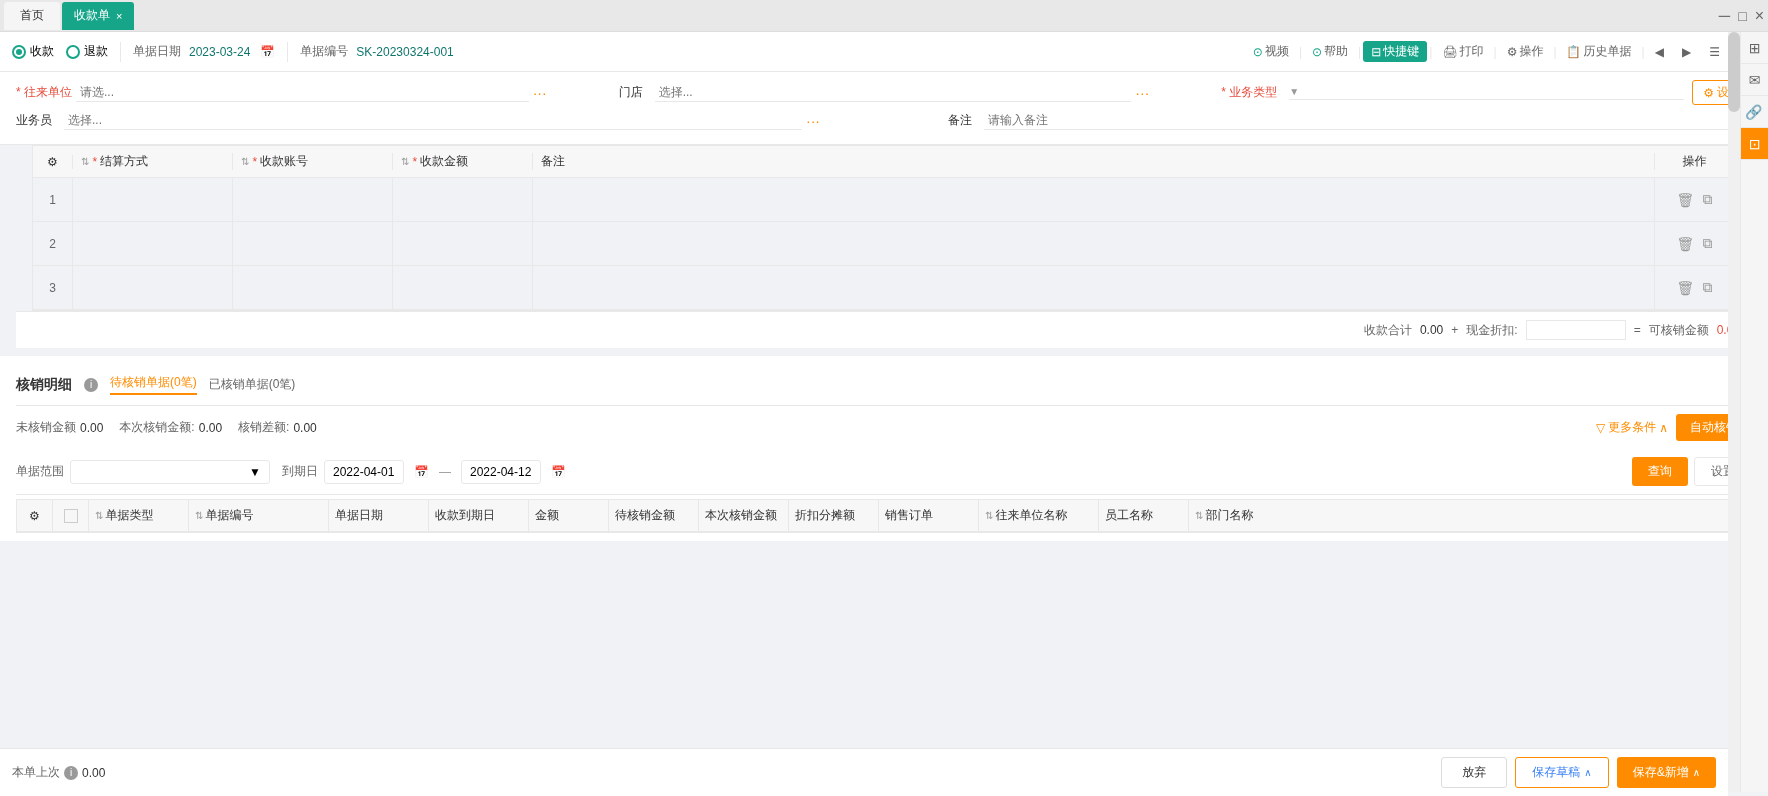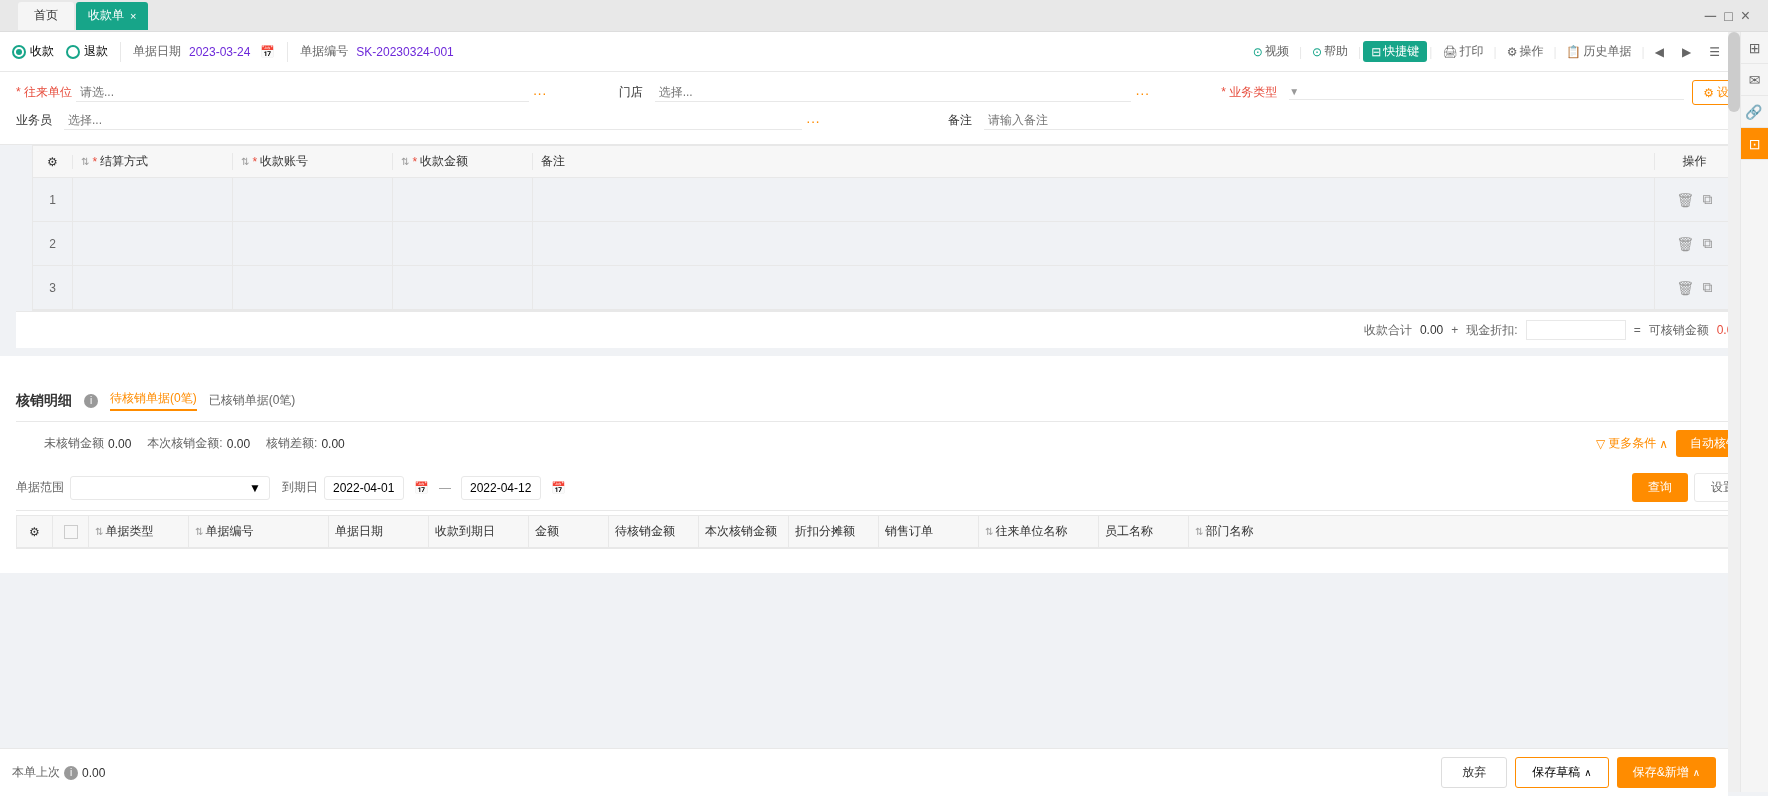--- a/index.html
+++ b/index.html
@@ -1,21 +1,21 @@
 <!DOCTYPE html>
 <html><head>
   <meta charset="utf-8">
   <style>
     * { box-sizing: border-box; margin: 0; padding: 0; font-family: 'Microsoft YaHei', Arial, sans-serif; font-size: 12px; }
     body { background: #f0f2f5; width: 1768px; height: 796px; overflow: hidden; }
     
     
     .tab-bar {
       display: flex; align-items: center; background: #e8e8e8; height: 32px;
-      border-bottom: 1px solid #ddd; padding: 0 18px;
+      border-bottom: 1px solid #ddd; padding: 0 4px;
     }
     .tab-home {
       background: #f5f5f5; padding: 0 16px; height: 28px; display: flex; align-items: center;
       color: #333; border-radius: 3px 3px 0 0; margin-right: 2px; cursor: pointer;
     }
     .tab-active {
       background: #17a589; color: #fff; padding: 0 12px; height: 28px;
       display: flex; align-items: center; border-radius: 3px 3px 0 0; margin-right: 2px; cursor: pointer;
     }
     .tab-close { margin-left: 6px; cursor: pointer; font-size: 11px; }
@@ -30,21 +30,21 @@
     .radio-item { display: flex; align-items: center; gap: 4px; cursor: pointer; }
     .radio-dot {
       width: 14px; height: 14px; border-radius: 50%; border: 2px solid #17a589;
       display: flex; align-items: center; justify-content: center;
     }
     .radio-dot.active::after {
       content: ''; width: 6px; height: 6px; background: #17a589; border-radius: 50%;
     }
     .toolbar-divider { width: 1px; height: 20px; background: #e8e8e8; margin: 0 4px; }
     .field-label { color: #666; white-space: nowrap; }
-    .field-value { color: #6d28d9; font-weight: 500; }
+    .field-value { color: #0f766e; font-weight: 500; }
     .toolbar-right { margin-left: auto; display: flex; align-items: center; gap: 2px; }
     .toolbar-right-btn {
       display: flex; align-items: center; gap: 2px; color: #666; cursor: pointer;
       padding: 2px 8px; border-radius: 3px; white-space: nowrap;
     }
     .toolbar-right-btn.active { background: #17a589; color: #fff; }
     
     
     .form-area { padding: 8px 16px; background: #fff; border-bottom: 1px solid #e8e8e8; }
     .form-row { display: flex; align-items: center; gap: 16px; margin-bottom: 6px; justify-content: center; }
@@ -104,21 +104,21 @@
     .section-title { font-size: 14px; font-weight: 600; color: #333; }
     .info-icon {
       width: 14px; height: 14px; border-radius: 50%; background: #999; color: #fff;
       display: inline-flex; align-items: center; justify-content: center; font-size: 10px;
       cursor: pointer;
     }
     .tab-link { color: #ff8c00; cursor: pointer; border-bottom: 2px solid #ff8c00; padding-bottom: 2px; }
     .tab-link-inactive { color: #666; cursor: pointer; }
     
     
-    .stats-row { display: flex; align-items: center; gap: 16px; padding: 8px 0; margin-left: 28px; }
+    .stats-row { display: flex; align-items: center; gap: 16px; padding: 8px 0; }
     .stat-item { display: flex; align-items: center; gap: 4px; }
     .stat-label { color: #666; }
     .stat-value { color: #333; font-weight: 500; }
     .stats-right { margin-left: auto; display: flex; align-items: center; gap: 8px; }
     .filter-btn { color: #ff8c00; cursor: pointer; display: flex; align-items: center; gap: 3px; }
     .auto-btn {
       background: #ff8c00; color: #fff; border: none; padding: 5px 14px;
       border-radius: 3px; cursor: pointer;
     }
     
@@ -172,21 +172,21 @@
       display: flex; align-items: center; background: #fff; padding: 8px 12px;
       border-top: 1px solid #e8e8e8; gap: 12px;
     }
     .footer-left { display: flex; align-items: center; gap: 4px; }
     .footer-right { margin-left: auto; display: flex; gap: 8px; }
     .btn-discard {
       background: #fff; color: #333; border: 1px solid #ddd; padding: 6px 20px;
       border-radius: 3px; cursor: pointer;
     }
     .btn-save-draft {
-      background: #fff; color: #000000; border: 1px solid #ff8c00; padding: 6px 16px;
+      background: #fff; color: #3b82f6; border: 1px solid #ff8c00; padding: 6px 16px;
       border-radius: 3px; cursor: pointer; display: flex; align-items: center; gap: 4px;
     }
     .btn-save-new {
       background: #ff8c00; color: #fff; border: none; padding: 6px 16px;
       border-radius: 3px; cursor: pointer; display: flex; align-items: center; gap: 4px;
     }
     .dropdown-arrow { font-size: 10px; }
     
     
     .right-sidebar {
@@ -403,21 +403,21 @@
   <span class="summary-value">0.00</span>
   <span style="color:#666;">+</span>
   <span class="summary-label">现金折扣:</span>
   <input class="discount-input" type="text" style="">
   <span style="color:#666;">=</span>
   <span class="summary-label">可核销金额</span>
   <span class="summary-highlight">0.00</span>
 </div>
 
 <div style="background:#fff;border-top:8px solid #f0f2f5;">
-  <div style="padding:24px 16px;">
+  <div style="padding:8px 16px;">
     <div class="section-header">
       <span class="section-title">核销明细</span>
       <span class="info-icon">i</span>
       <span class="tab-link">待核销单据(0笔)</span>
       <span class="tab-link-inactive">已核销单据(0笔)</span>
     </div>
 
     <div class="stats-row">
       <div class="stat-item">
         <span class="stat-label">未核销金额</span>

